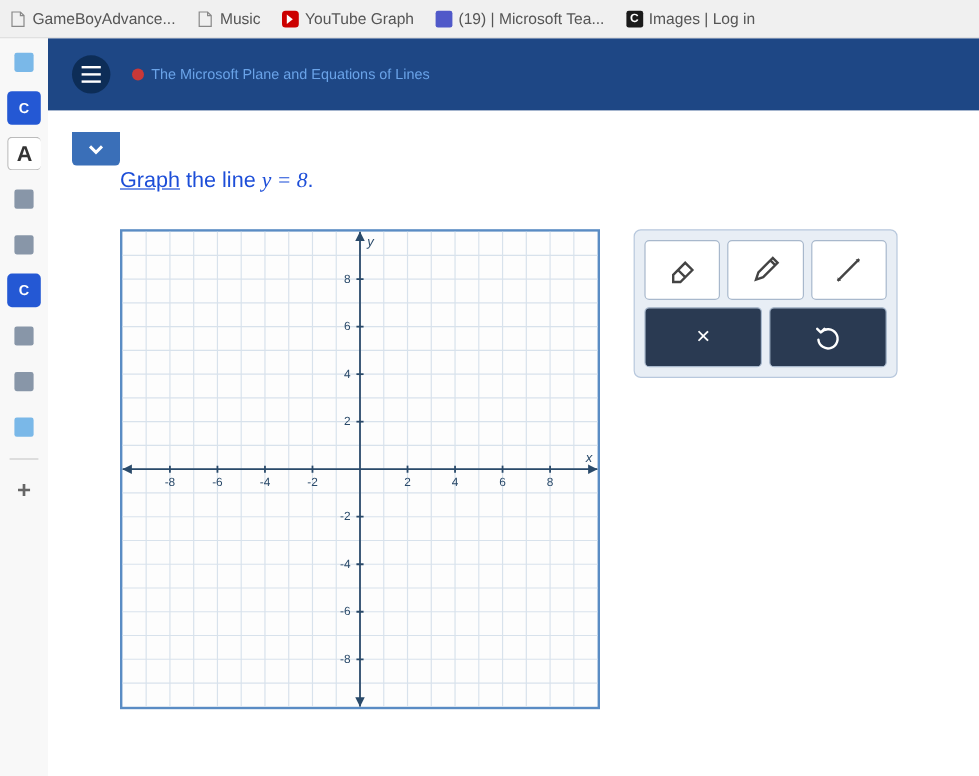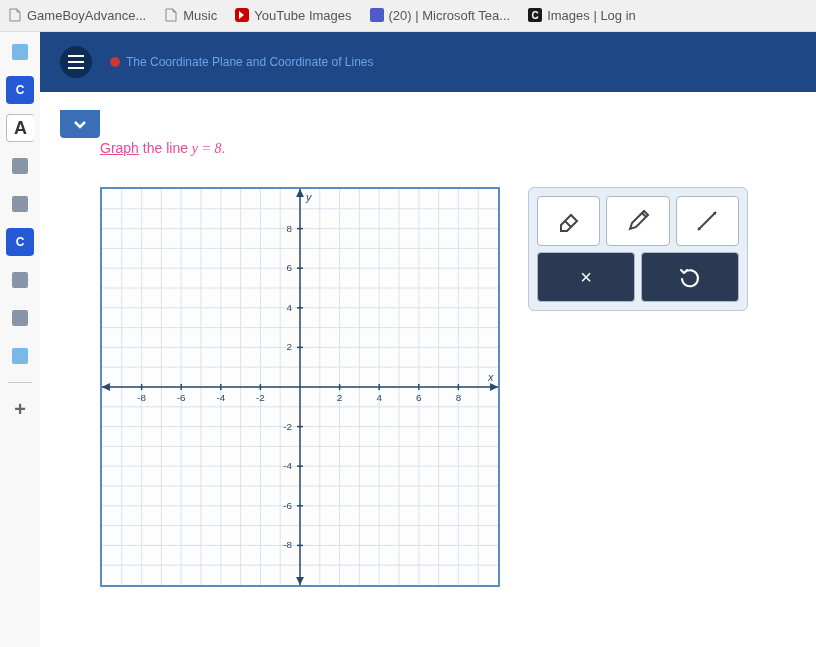--- a/index.html
+++ b/index.html
@@ -17,20 +17,21 @@
       display: flex;
       align-items: center;
       padding: 0 8px;
       gap: 18px;
       font-size: 13px;
       color: #555;
       border-bottom: 1px solid #ddd;
     }
     .bookmark-item {
       display: flex;
+      align-items: center;
       gap: 5px;
       cursor: pointer;
     }
     .bookmark-icon {
       width: 14px; height: 14px;
       display: inline-flex;
       align-items: center;
       justify-content: center;
     }
     .page-icon svg { width:12px; height:14px; }
@@ -111,22 +112,22 @@
       justify-content:center;
       border-radius:0 0 4px 4px;
       cursor:pointer;
     }
     .chevron-tab svg{width:16px;height:16px;}
     
     .question-area {
       padding: 48px 40px 20px 60px;
     }
     .question-text {
-      font-size: 14px;
-      color: #ec4899;
+      font-size: 18px;
+      color: #1d4ed8;
       margin-bottom: 30px;
     }
     .question-text .underline { text-decoration: underline; }
     .question-text .math { font-style: italic; font-family: 'Times New Roman', serif;}
     
     .graph-and-tools {
       display: flex;
       gap: 28px;
       align-items: flex-start;
     }
@@ -182,25 +183,25 @@
   <div class="bookmark-item">
     <span class="bookmark-icon page-icon">
       <svg viewBox="0 0 12 14">
           <path fill="none" stroke="#888" stroke-width="1" d="M1 1 h7 l3 3 v9 h-10 z M8 1 v3 h3"></path>
         </svg>
     </span>
     <span>Music</span>
   </div>
   <div class="bookmark-item">
     <span class="bookmark-icon yt-icon"></span>
-    <span>YouTube Images</span>
+    <span>YouTube Graph</span>
   </div>
   <div class="bookmark-item">
     <span class="bookmark-icon ms-icon"></span>
-    <span>(20) | Microsoft Tea...</span>
+    <span>(19) | Microsoft Tea...</span>
   </div>
   <div class="bookmark-item">
     <span class="bookmark-icon c-icon">C</span>
     <span>Images | Log in</span>
   </div>
 </div>
 
 <div class="main-area">
   <div class="left-sidebar">
     <div class="sidebar-tab">
@@ -231,21 +232,21 @@
   <div class="content-area">
     <div class="topic-header">
       <div class="hamburger">
         <span></span>
           <span></span>
           <span></span>
       </div>
       <div class="topic-titles">
         <div class="topic-breadcrumb">
           <span class="dot"></span>
-          <span>The Coordinate Plane and Coordinate of Lines</span>
+          <span>The Microsoft Plane and Equations of Lines</span>
         </div>
       </div>
     </div>
 
     <div class="chevron-tab">
       <svg viewBox="0 0 16 16">
           <path fill="none" stroke="white" stroke-width="2.5" d="M3 6 l5 5 l5 -5"></path>
         </svg>
     </div>
 

